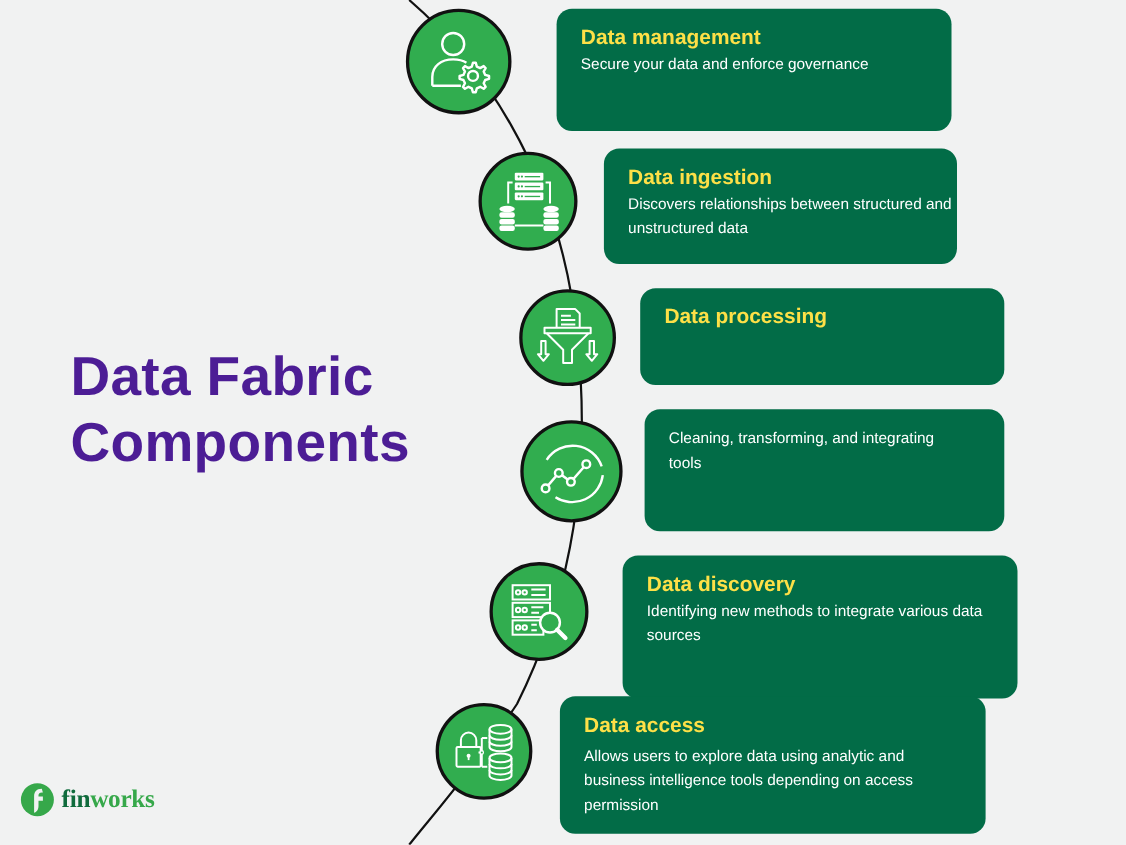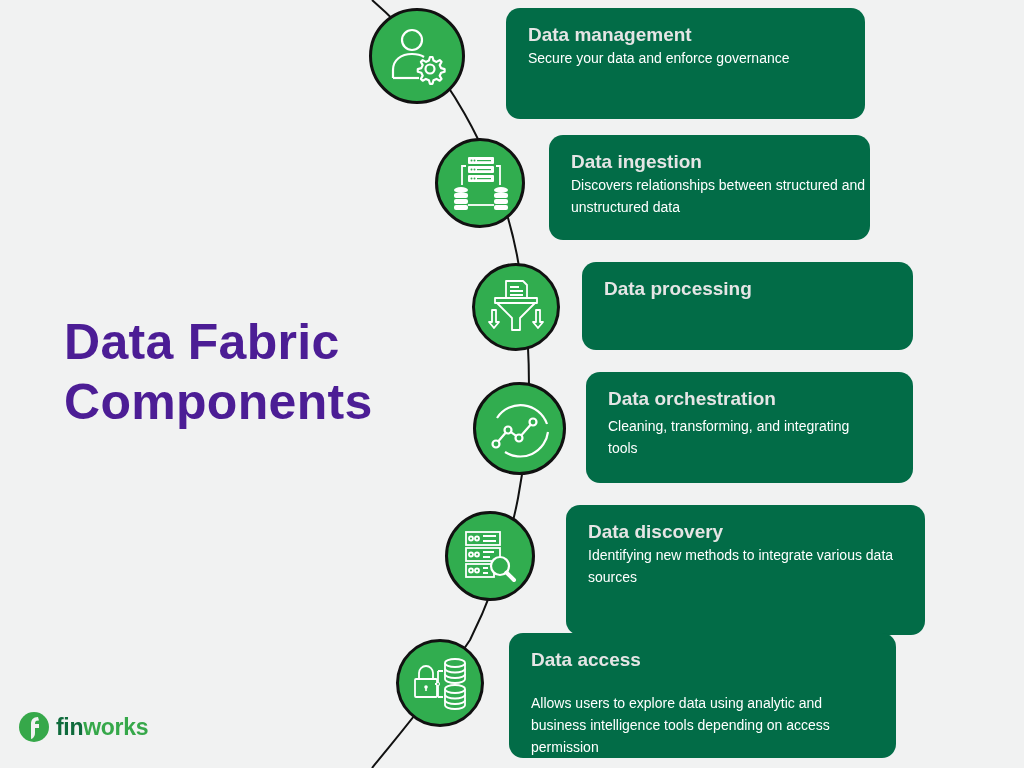--- a/index.html
+++ b/index.html
@@ -19,29 +19,29 @@
       background: #31ad4f; border: 3px solid #111;
       box-sizing: border-box;
       display: flex; align-items: center; justify-content: center;
     }
     .node svg { display: block; }
     .card {
       position: absolute; background: #026c47; border-radius: 14px;
       box-sizing: border-box; padding: 15px 22px;
     }
     .card-title {
-      color: #e5e5e5; font-weight: bold; font-size: 19px; line-height: 24px;
+      color: #fde047; font-weight: bold; font-size: 19px; line-height: 24px;
       margin-bottom: 0px;
     }
     .card-desc {
       color: #ffffff; font-size: 14px; line-height: 22px;
     }
     .logo {
       position: absolute; left: 18px; top: 711px;
-      display: flex; align-items: center; gap: 6px;
+      display: flex; align-items: center; gap: 6px; font-family: Liberation Serif, serif;
     }
     .logo-text { font-size: 23px; font-weight: bold; letter-spacing: -0.3px; }
     .logo-fin { color: #0f6b3c; }
     .logo-works { color: #36a84a; }
   </style>
 </head>
 <body>
 
 <svg class="curve" width="1024" height="768">
   <path d="M372,0 C430,50 510,150 525,310 C540,450 510,560 470,640 C430,700 390,745 372,768" fill="none" stroke="#111" stroke-width="2"></path>
@@ -175,31 +175,30 @@
 <div class="card" style="left:549px; top:135px; width:321px; height:105px;">
   <div class="card-title">Data ingestion</div>
   <div class="card-desc" style="width:300px;">Discovers relationships between structured and unstructured data</div>
 </div>
 
 <div class="card" style="left:582px; top:262px; width:331px; height:88px;">
   <div class="card-title">Data processing</div>
 </div>
 
 <div class="card" style="left:586px; top:372px; width:327px; height:111px;">
-  <div class="card-title" style="margin-bottom:4px;">Data orchestration</div>
   <div class="card-desc" style="width:270px;">Cleaning, transforming, and integrating tools</div>
 </div>
 
 <div class="card" style="left:566px; top:505px; width:359px; height:130px;">
   <div class="card-title">Data discovery</div>
   <div class="card-desc" style="width:330px;">Identifying new methods to integrate various data sources</div>
 </div>
 
 <div class="card" style="left:509px; top:633px; width:387px; height:125px;">
-  <div class="card-title" style="margin-bottom:20px;">Data access</div>
+  <div class="card-title" style="margin-bottom:4px;">Data access</div>
   <div class="card-desc" style="width:350px;">Allows users to explore data using analytic and business intelligence tools depending on access permission</div>
 </div>
 
 <div class="logo">
   <svg width="32" height="32" viewBox="0 0 32 32">
     <circle cx="16" cy="16" r="15" fill="#36a84a"></circle>
     <path d="M20,6 C15,6 13,9 13,13 L13,28 C13,28 17,27 17,22 L17,17 L21,17 L21,13 L17,13 C17,10 18,9.5 21,9.5 Z" fill="#f1f2f2"></path>
   </svg>
   <span class="logo-text"><span class="logo-fin">fin</span><span class="logo-works">works</span></span>
 </div>

